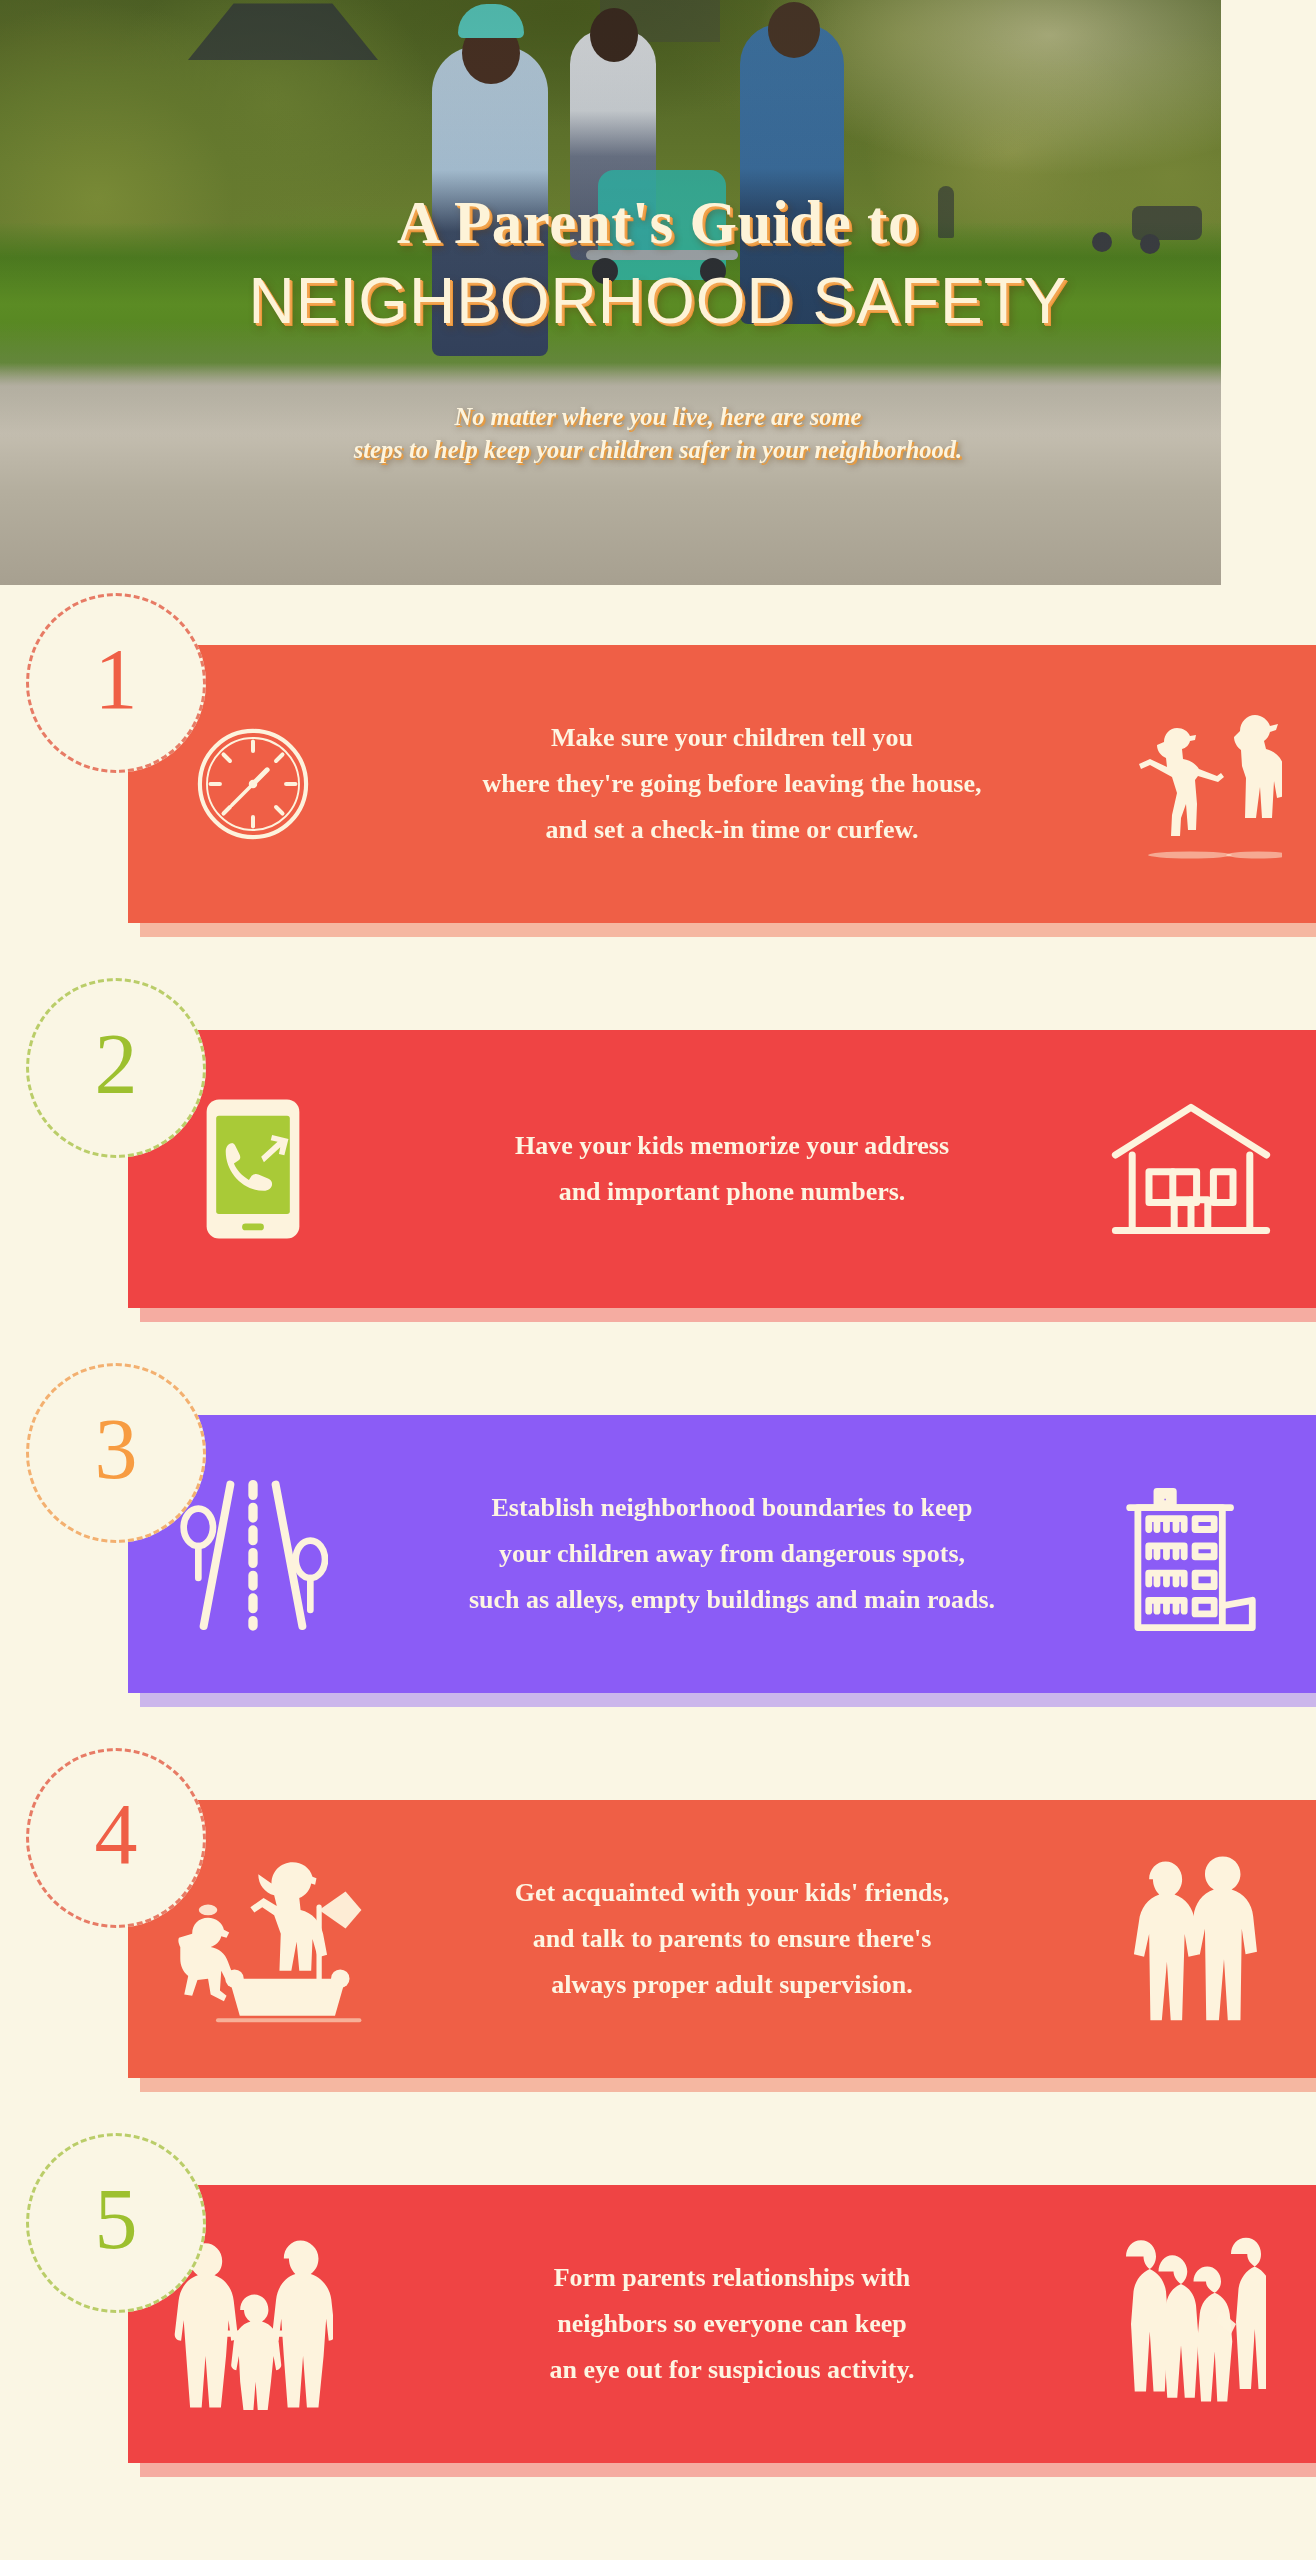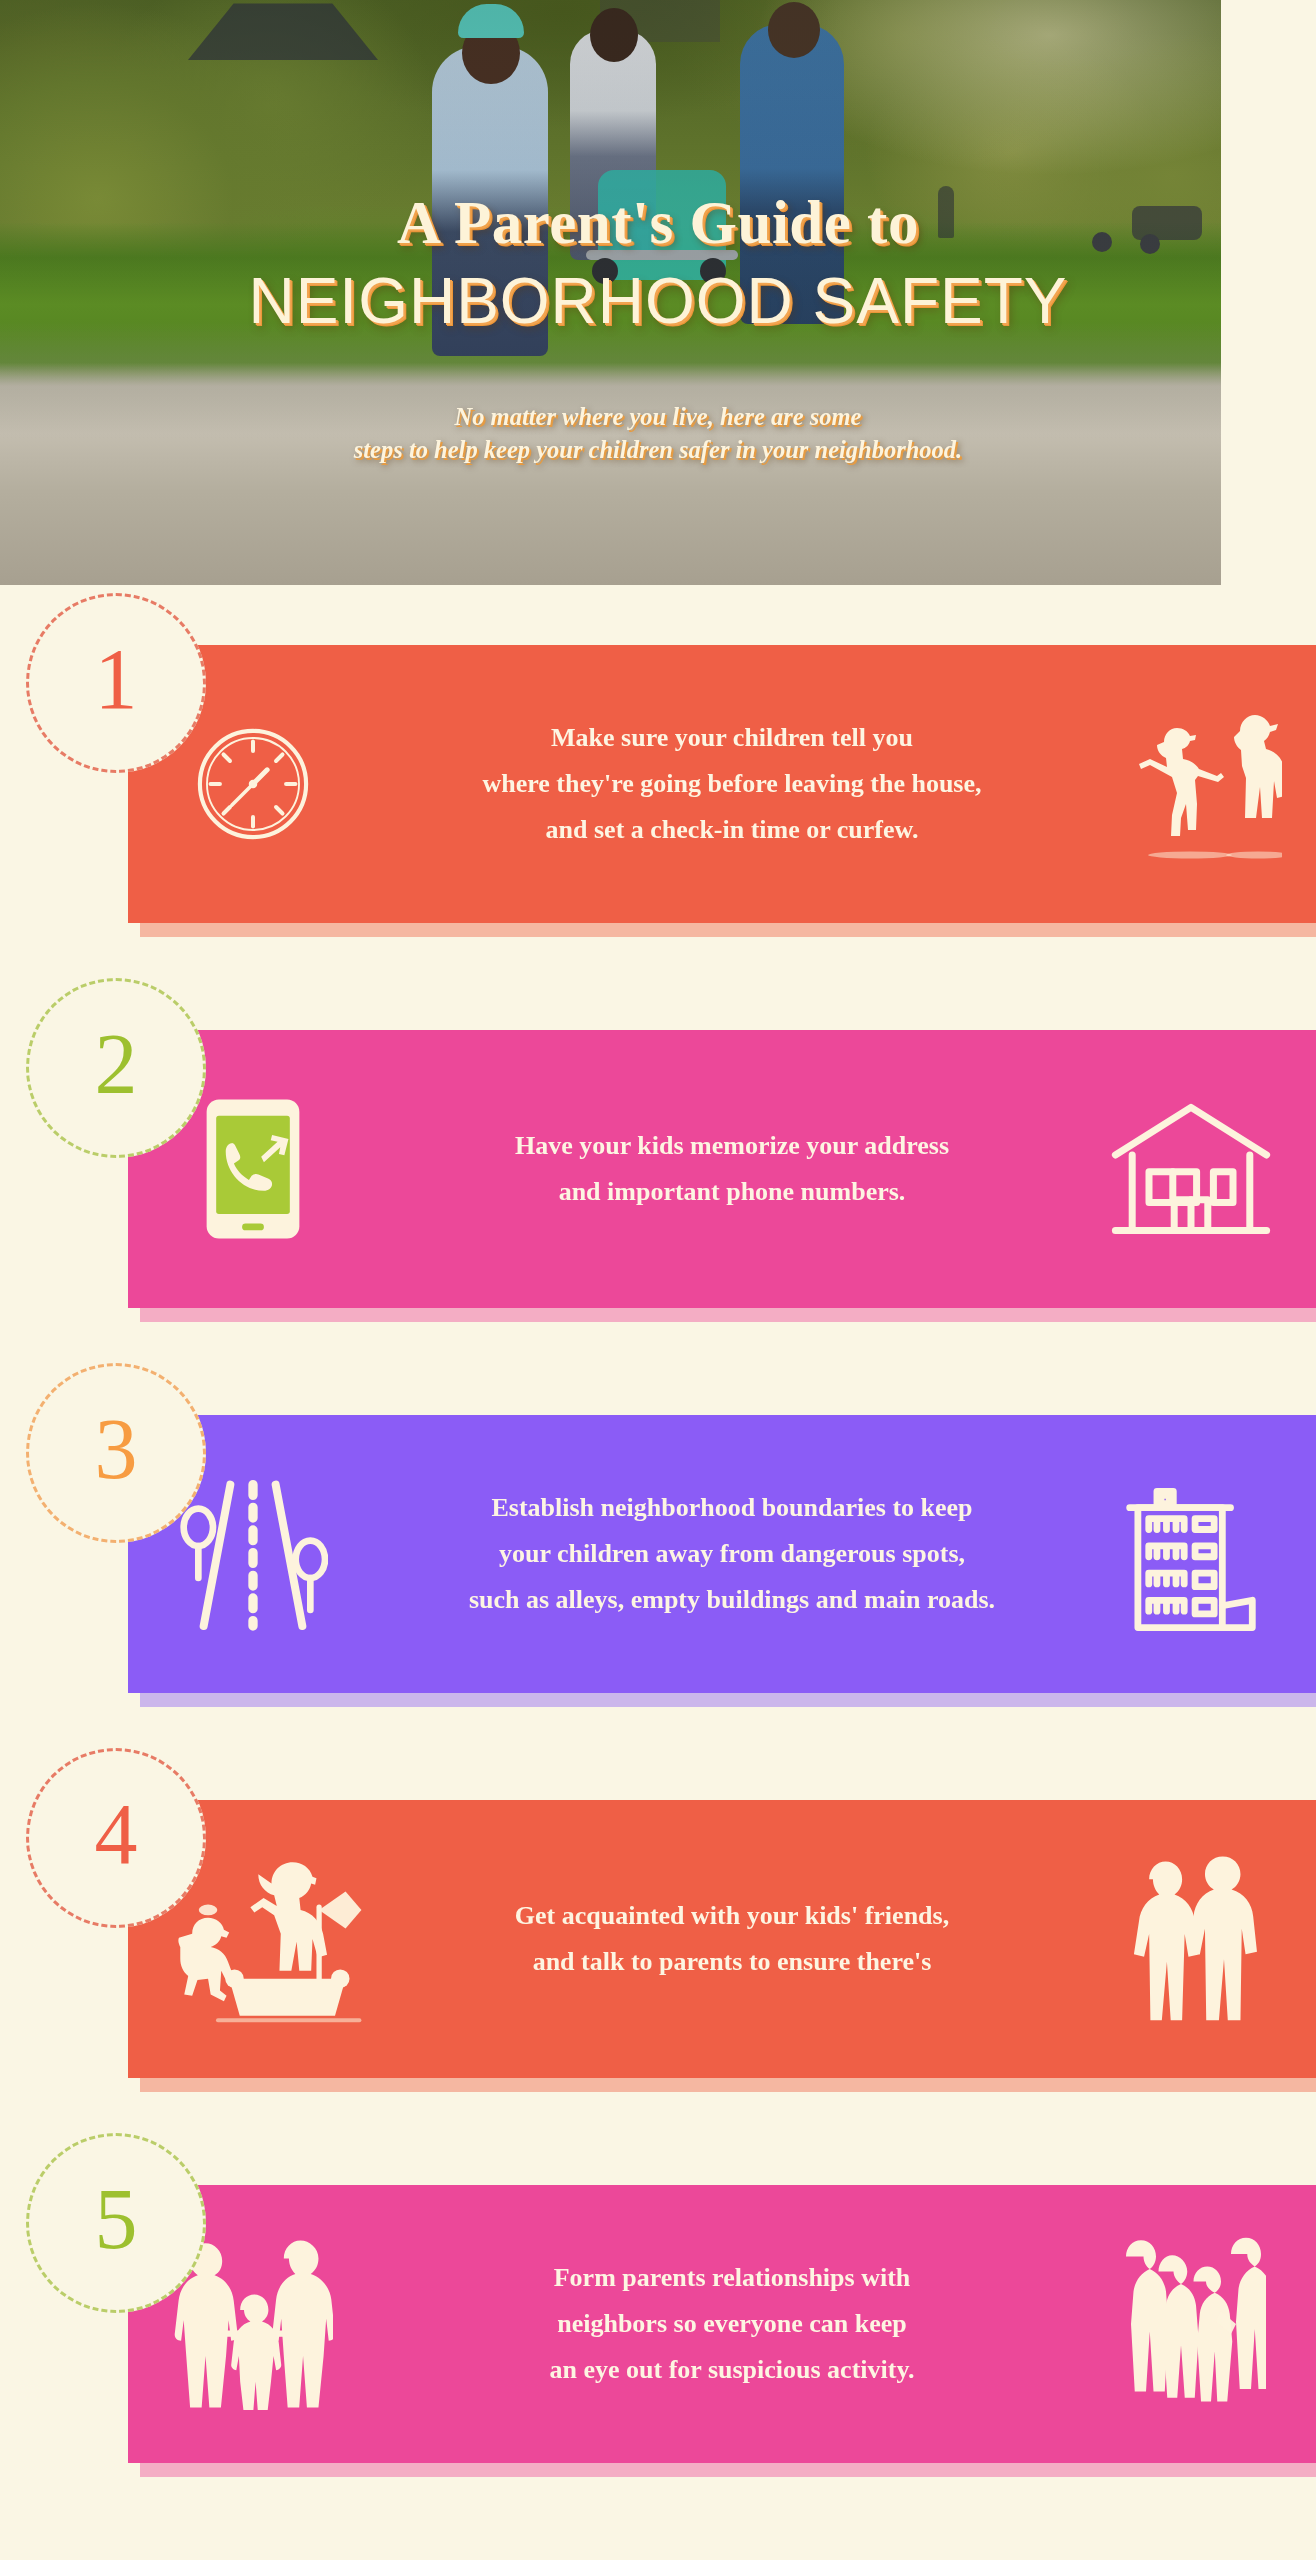--- a/index.html
+++ b/index.html
@@ -209,21 +209,21 @@
     width: 230px;
     display: flex;
     align-items: center;
     justify-content: center;
     flex: 0 0 auto;
     padding-right: 20px;
   }
 
   
   .c-red   .bar, .c-red .bar-shadow   { background: #ef5f46; }
-  .c-green .bar, .c-green .bar-shadow { background: #ec4899; }
+  .c-green .bar, .c-green .bar-shadow { background: #ef4444; }
   .c-orng  .bar, .c-orng .bar-shadow  { background: #8b5cf6; }
   .c-red   .badge-ring { border-color: #e4664f; }
   .c-green .badge-ring { border-color: #b0c754; }
   .c-orng  .badge-ring { border-color: #f2a45c; }
   .c-red   .badge-num  { color: #ef5f46; }
   .c-green .badge-num  { color: #9dc02f; }
   .c-orng  .badge-num  { color: #f79c42; }
 
   
   .closing {
@@ -444,20 +444,21 @@
               <circle cx="76" cy="96" r="7"></circle>
               <circle cx="156" cy="96" r="7"></circle>
               <rect x="62" y="126" width="110" height="3" rx="1.5" opacity=".55"></rect>
             </g>
           </svg>
         </div>
 
         <div class="step-text">
           <div>Get acquainted with your kids' friends,</div>
           <div>and talk to parents to ensure there's</div>
+          <div>always proper adult supervision.</div>
         </div>
 
         <div class="icon-right">
           <svg width="140" height="170" viewBox="0 0 110 134">
             <g fill="#fdf3dd">
 
               <path d="M22 20c0-8 6-14 13-14s13 6 13 14c0 5-2 9-6 12 9 3 15 11 16 21l4 26-9 2-3-18-2 68h-9l-3-46-4 46h-9l-1-68-4 18-8-2 4-26c1-10 7-18 16-21-3-3-5-7-5-12z"></path>
 
               <path d="M66 16c0-8 6-14 14-14s14 6 14 14c0 5-3 10-7 12 10 3 16 11 17 21l3 28-9 2-3-20-1 72h-10l-3-48-4 48H67l-1-72-4 20-8-2 3-28c1-10 7-18 16-21-4-2-7-7-7-12z"></path>
             </g>

